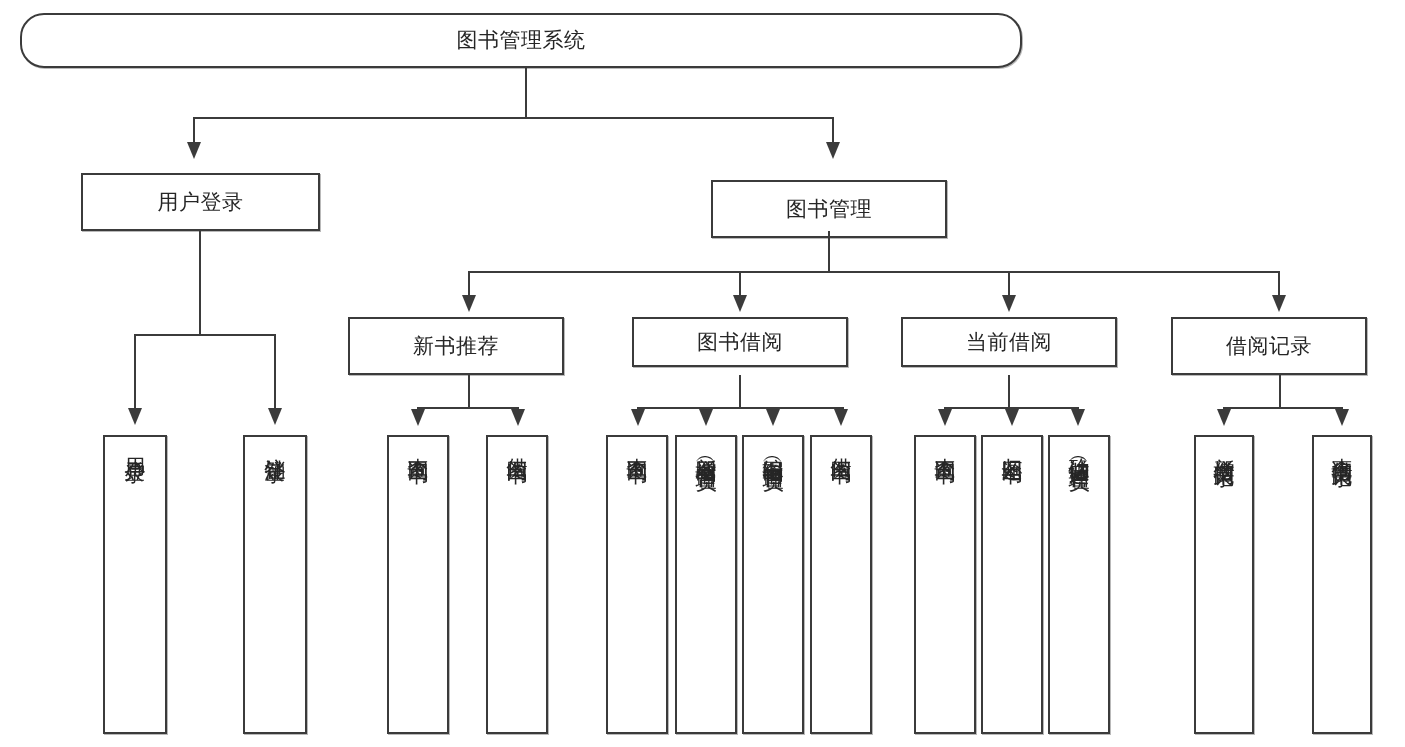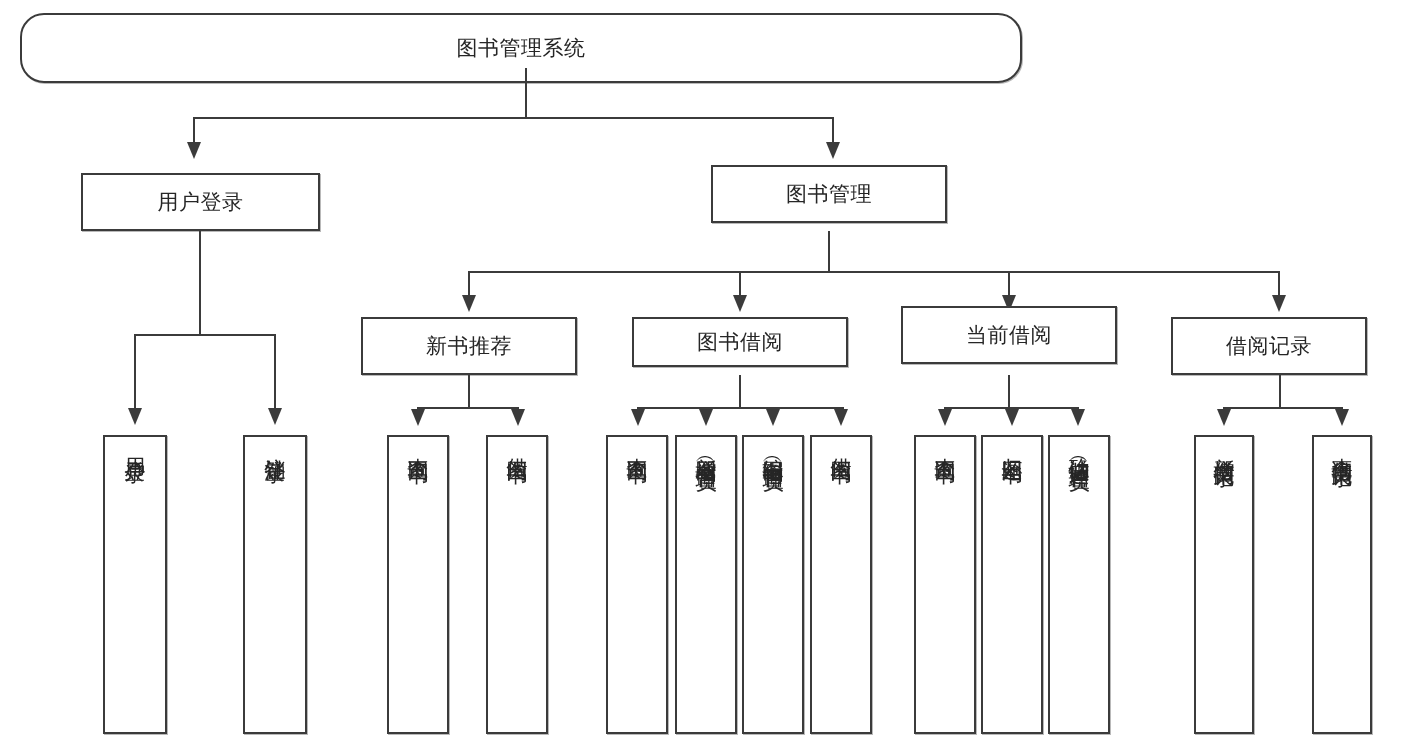--- a/index.html
+++ b/index.html
@@ -81,37 +81,37 @@
     white-space: nowrap;
     letter-spacing: 0.5px;
     font-family: "DejaVu Sans", "Liberation Sans", sans-serif;
   }
 </style>
 </head>
 <body>
 
 <div id="canvas">
 
-  <div class="node horiz" style="left:20px; top:13px; width:1002px; height:70px;border-radius:24px;">
+  <div class="node horiz" style="left:20px; top:13px; width:1002px; height:55px;border-radius:24px;">
     <span class="label">图书管理系统</span>
   </div>
 
   <div class="ln v" style="left:525px; top:68px; width:2px; height:50px;"></div>
 
   <div class="ln h" style="left:193px; top:117px; width:641px; height:2px;"></div>
 
   <div class="ln v" style="left:193px; top:117px; width:2px; height:27px;"></div>
   <div class="arrow" style="left:187px; top:142px;"></div>
   <div class="ln v" style="left:832px; top:117px; width:2px; height:27px;"></div>
   <div class="arrow" style="left:826px; top:142px;"></div>
 
   <div class="node horiz" style="left:81px; top:173px; width:239px; height:58px;">
     <span class="label">用户登录</span>
   </div>
-  <div class="node horiz" style="left:711px; top:165px; width:236px; height:58px;">
+  <div class="node horiz" style="left:711px; top:180px; width:236px; height:58px;">
     <span class="label">图书管理</span>
   </div>
 
   <div class="ln v" style="left:199px; top:231px; width:2px; height:104px;"></div>
   <div class="ln h" style="left:134px; top:334px; width:142px; height:2px;"></div>
   <div class="ln v" style="left:134px; top:334px; width:2px; height:76px;"></div>
   <div class="arrow" style="left:128px; top:408px;"></div>
   <div class="ln v" style="left:274px; top:334px; width:2px; height:76px;"></div>
   <div class="arrow" style="left:268px; top:408px;"></div>
 
@@ -119,27 +119,27 @@
   <div class="ln h" style="left:468px; top:271px; width:812px; height:2px;"></div>
   <div class="ln v" style="left:468px; top:271px; width:2px; height:26px;"></div>
   <div class="arrow" style="left:462px; top:295px;"></div>
   <div class="ln v" style="left:739px; top:271px; width:2px; height:26px;"></div>
   <div class="arrow" style="left:733px; top:295px;"></div>
   <div class="ln v" style="left:1008px; top:271px; width:2px; height:26px;"></div>
   <div class="arrow" style="left:1002px; top:295px;"></div>
   <div class="ln v" style="left:1278px; top:271px; width:2px; height:26px;"></div>
   <div class="arrow" style="left:1272px; top:295px;"></div>
 
-  <div class="node horiz" style="left:361px; top:317px; width:216px; height:58px;">
+  <div class="node horiz" style="left:348px; top:317px; width:216px; height:58px;">
     <span class="label">新书推荐</span>
   </div>
   <div class="node horiz" style="left:632px; top:317px; width:216px; height:50px;">
     <span class="label">图书借阅</span>
   </div>
-  <div class="node horiz" style="left:901px; top:306px; width:216px; height:58px;">
+  <div class="node horiz" style="left:901px; top:317px; width:216px; height:50px;">
     <span class="label">当前借阅</span>
   </div>
   <div class="node horiz" style="left:1171px; top:317px; width:196px; height:58px;">
     <span class="label">借阅记录</span>
   </div>
 
   <div class="ln v" style="left:468px; top:375px; width:2px; height:33px;"></div>
   <div class="ln h" style="left:417px; top:407px; width:102px; height:2px;"></div>
   <div class="ln v" style="left:417px; top:407px; width:2px; height:4px;"></div>
   <div class="arrow" style="left:411px; top:409px;"></div>

